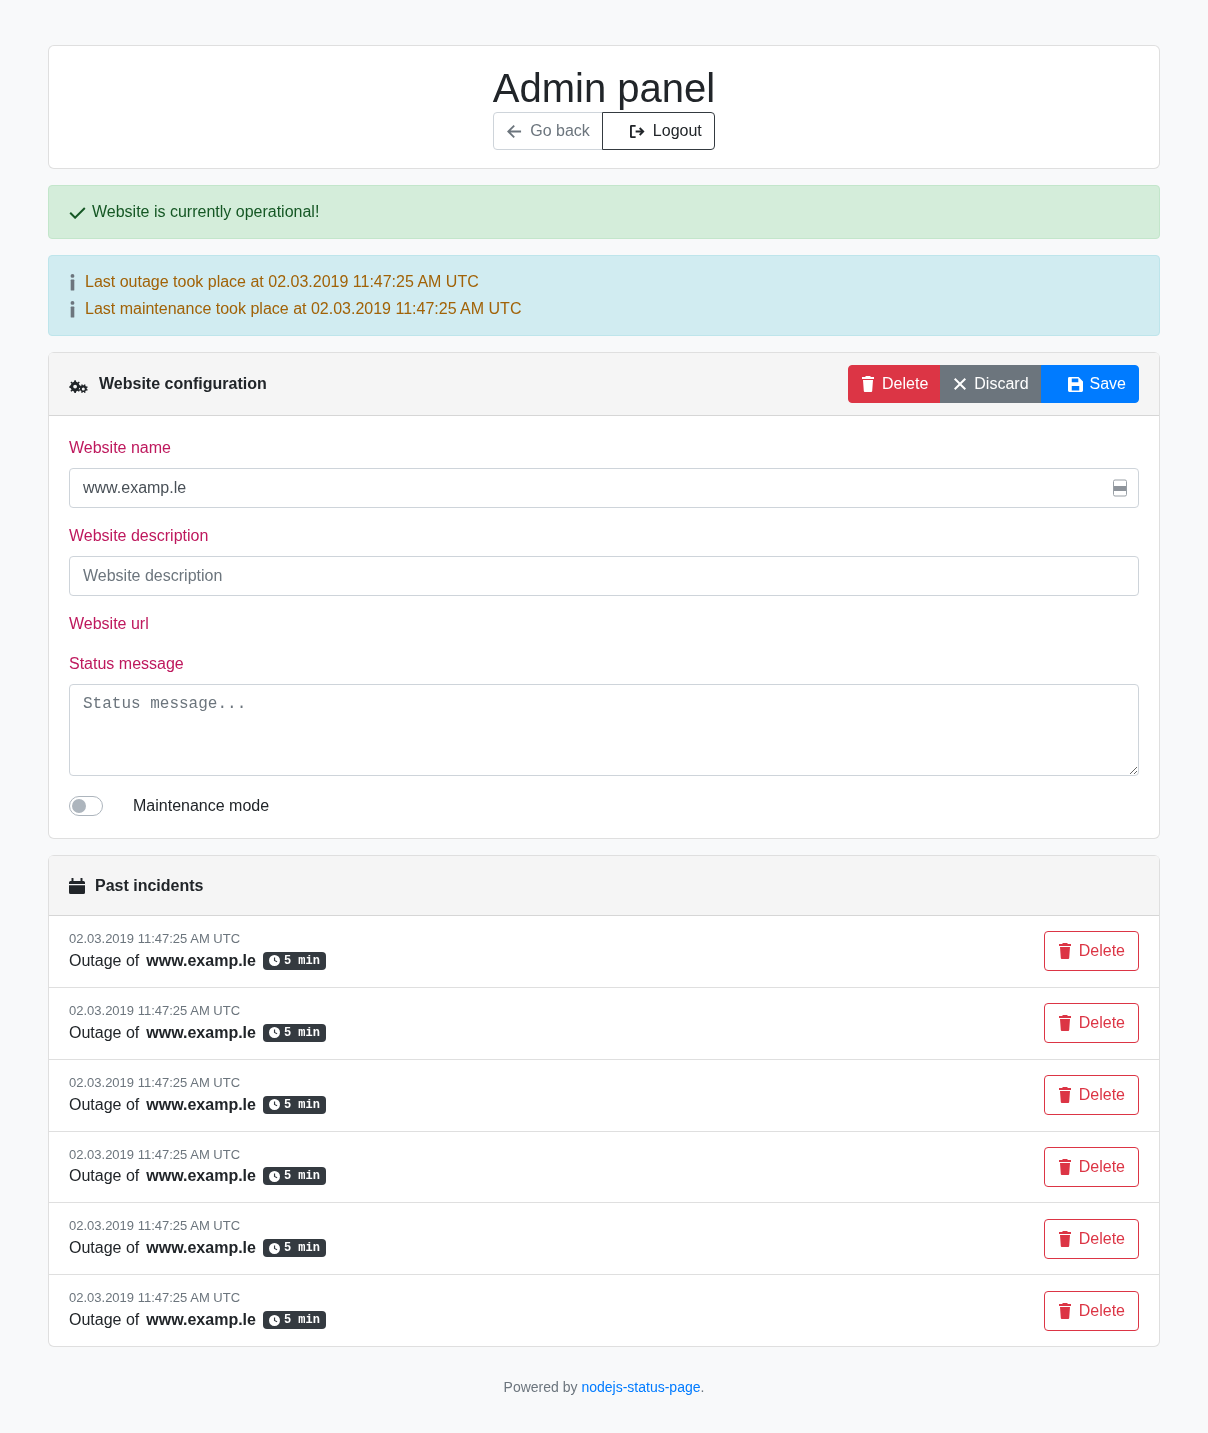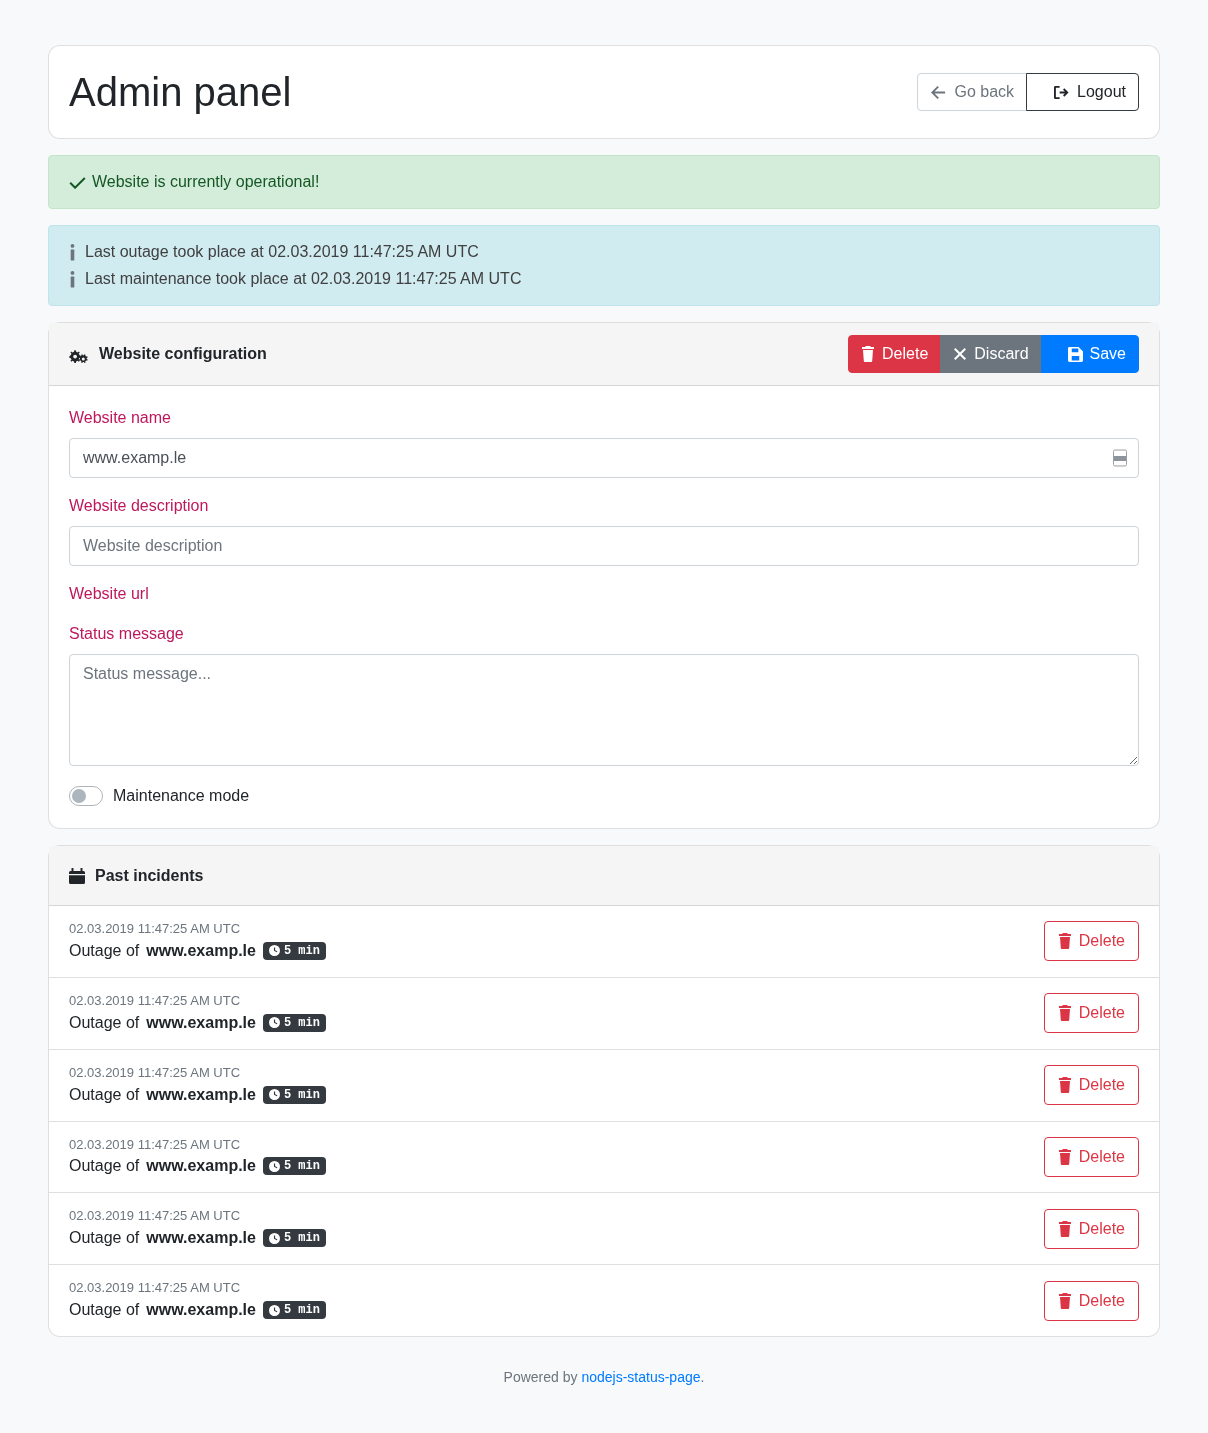--- a/index.html
+++ b/index.html
@@ -18,22 +18,23 @@
   .container {
     width: 1112px;
     margin: 0 auto;
     padding-top: 45px;
   }
 
   
   .card {
     background: #ffffff;
     border: 1px solid rgba(0,0,0,.125);
-    border-radius: 12px;
+    border-radius: 6px;
     margin-bottom: 16px;
+    flex-direction: column;
   }
   .card-header {
     background: #f5f5f5;
     border-bottom: 1px solid rgba(0,0,0,.125);
     border-radius: 3px 3px 0 0;
     padding: 12px 20px;
     display: flex;
     align-items: center;
     justify-content: space-between;
     min-height: 60px;
@@ -89,21 +90,21 @@
 
   
   .alert {
     border: 1px solid transparent;
     border-radius: 4px;
     padding: 14px 20px;
     margin-bottom: 16px;
     font-size: 16px;
   }
   .alert-success { background: #d4edda; border-color: #c3e6cb; color: #155724; }
-  .alert-info    { background: #d1ecf1; border-color: #bee5eb; color: #404040; }
+  .alert-info    { background: #d1ecf1; border-color: #bee5eb; color: #a16207; }
   .alert-line { display: flex; align-items: center; gap: 9px; }
   .alert-line + .alert-line { margin-top: 3px; }
   .alert-success .alert-line { color: #155724; gap: 6px; }
 
   
   .form-group { margin-bottom: 16px; }
   .form-group:last-child { margin-bottom: 0; }
   .form-label {
     display: block;
     margin-bottom: 8px;
@@ -127,24 +128,24 @@
   .input-with-icon .autofill-icon {
     position: absolute;
     right: 12px;
     top: 50%;
     transform: translateY(-50%);
     width: 14px; height: 17px;
     border: 1px solid #9aa0a6;
     border-radius: 2px;
     background: linear-gradient(to bottom, #ffffff 0 38%, #8e949b 38% 68%, #ffffff 68% 100%);
   }
-  textarea.form-control { height: 112px; resize: vertical; }
-
-  
-  .switch-row { display: flex; align-items: center; gap: 10px; margin-top: 18px; }
+  textarea.form-control { height: 92px; resize: vertical; font-family: Liberation Mono, monospace; }
+
+  
+  .switch-row { display: flex; align-items: center; gap: 30px; margin-top: 18px; }
   .switch {
     width: 34px; height: 20px;
     border: 1px solid #adb5bd;
     border-radius: 10px;
     background: #fff;
     position: relative;
     cursor: pointer;
     flex: none;
   }
   .switch .knob {

